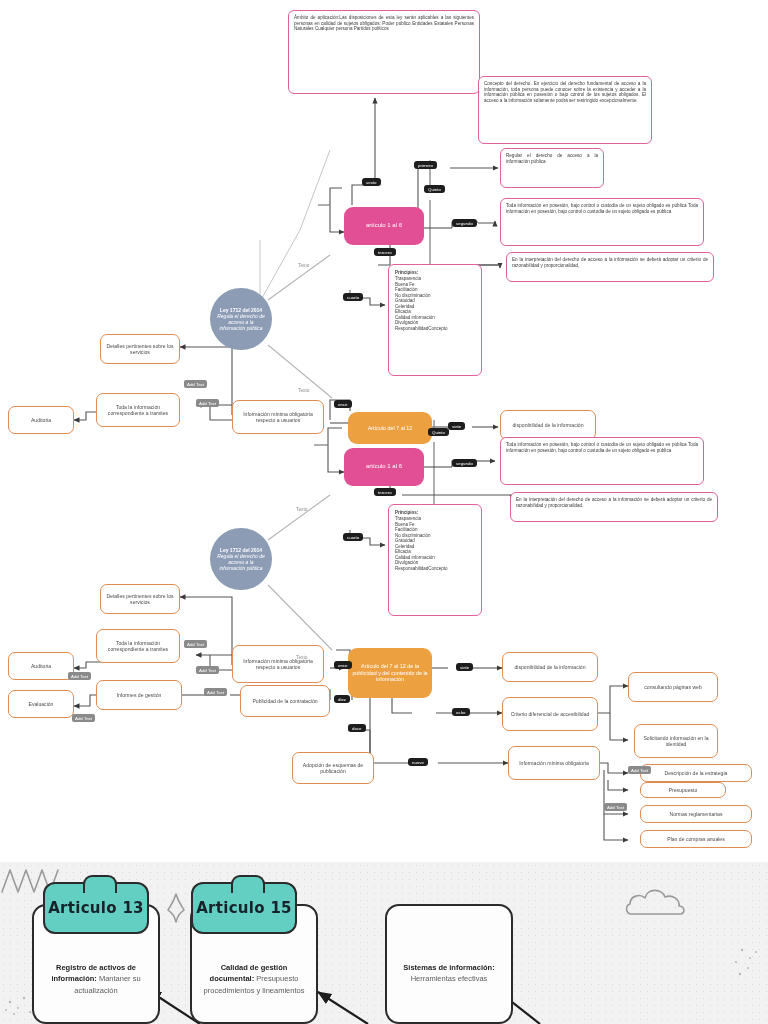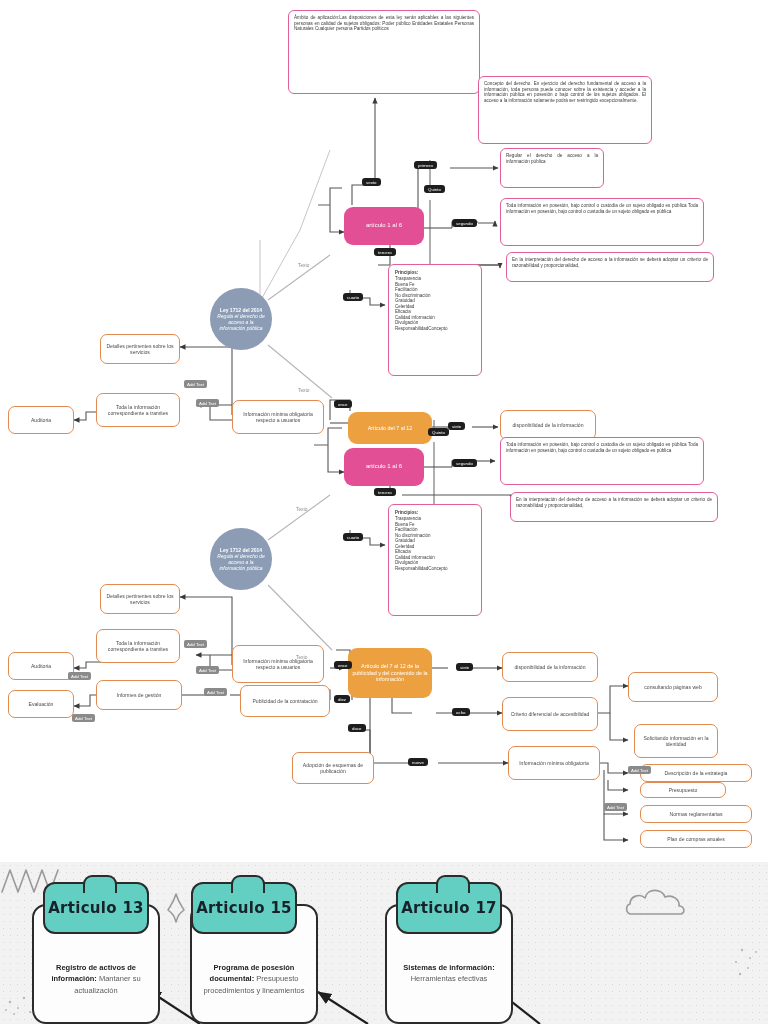--- a/index.html
+++ b/index.html
@@ -378,24 +378,23 @@
 
   <div class="art-card" style="left:32px;top:42px;">
     <div class="art-body">
       <b>Registro de activos de información:</b><span> Mantaner su actualización</span>
     </div>
   </div>
   <div class="art-tab" style="left:43px;top:20px;">Articulo 13</div>
 
   <div class="art-card" style="left:190px;top:42px;">
     <div class="art-body">
-      <b>Programa de posesión documental:</b><span> Presupuesto procedimientos y lineamientos</span>
+      <b>Calidad de gestión documental:</b><span> Presupuesto procedimientos y lineamientos</span>
     </div>
   </div>
   <div class="art-tab" style="left:191px;top:20px;">Articulo 15</div>
 
   <div class="art-card" style="left:385px;top:42px;text-decoration:underline;">
     <div class="art-body">
       <b>Sistemas de información:</b><span> Herramientas efectivas</span>
     </div>
   </div>
-  <div class="art-tab" style="left:396px;top:20px;">Articulo 17</div>
 </div>
 
 </body></html>

